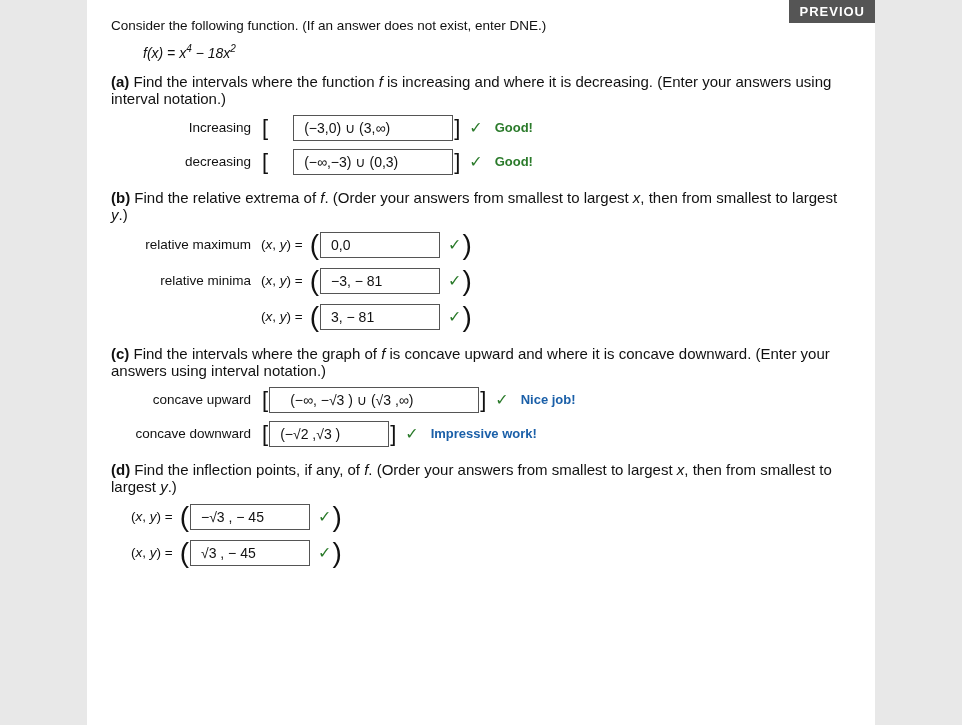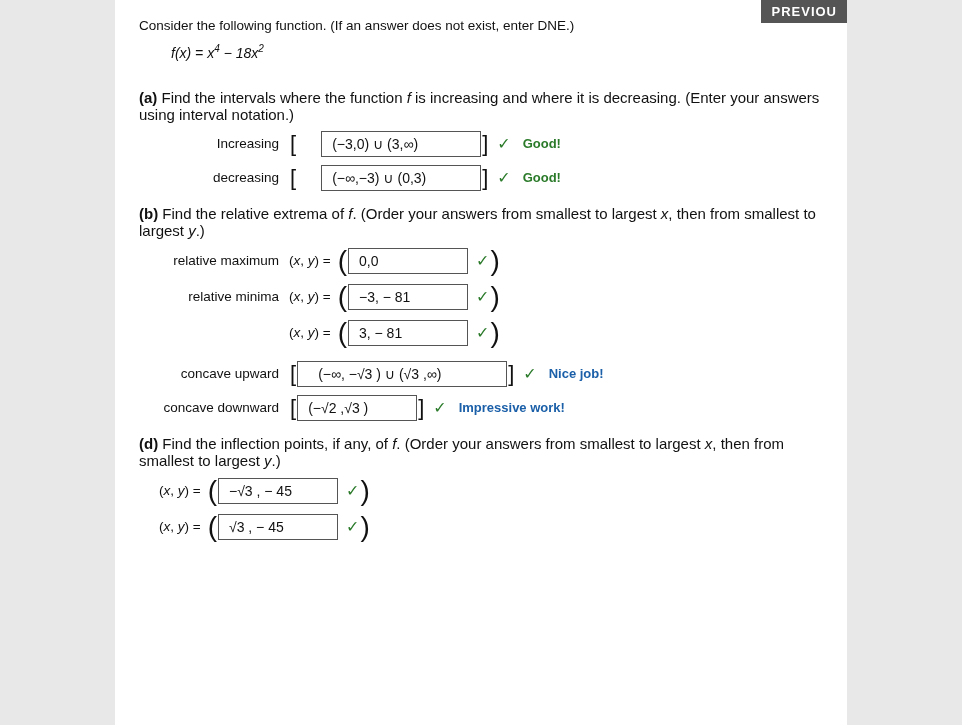--- a/index.html
+++ b/index.html
@@ -7,21 +7,21 @@
       font-family: Arial, sans-serif;
       font-size: 14px;
       background: #e8e8e8;
       color: #111;
       min-height: 725px;
       width: 962px;
       overflow: hidden;
     }
     .page {
       background: #fff;
-      width: 732px;
+      width: 788px;
       margin: 0 auto;
       padding: 18px 24px 24px 24px;
       position: relative;
       min-height: 725px;
     }
     .prev-btn {
       position: absolute;
       top: 0;
       right: 0;
       background: #555;
@@ -31,21 +31,21 @@
       font-weight: bold;
       letter-spacing: 1px;
     }
     .problem-intro {
       font-size: 13.5px;
       margin-bottom: 10px;
     }
     .function-line {
       font-size: 14px;
       margin-left: 32px;
-      margin-bottom: 28px;
+      margin-bottom: 12px;
       font-style: italic;
     }
     .part-label {
       font-size: 15px;
       margin-bottom: 8px;
     }
     .part-label b { font-weight: bold; }
     .row {
       display: flex;
       align-items: center;
@@ -173,20 +173,23 @@
     <div class="row minima-row" style="margin-left:150px;">
       <span style="margin-right:6px; font-size:13.5px;">(<i>x</i>, <i>y</i>) =</span>
       <span class="paren" style="font-size:28px;">(</span>
       <div class="answer-box answer-box-med">3, − 81</div>
       <span class="checkmark">✓</span>
       <span class="paren" style="font-size:28px;">)</span>
     </div>
   </div>
 
   <div class="section">
+    <div class="part-label">
+      <b>(c)</b> Find the intervals where the graph of <i>f</i> is concave upward and where it is concave downward. (Enter your answers using interval notation.)
+    </div>
     <div class="row">
       <div class="row-label">concave upward</div>
       <span class="paren">[</span>
       <div class="answer-box" style="min-width:210px;padding-left:20px;">
         (−∞, −√3 ) ∪ (√3 ,∞)
       </div>
       <span class="paren">]</span>
       <span class="checkmark">✓</span>
       <span class="feedback-blue">Nice job!</span>
     </div>

